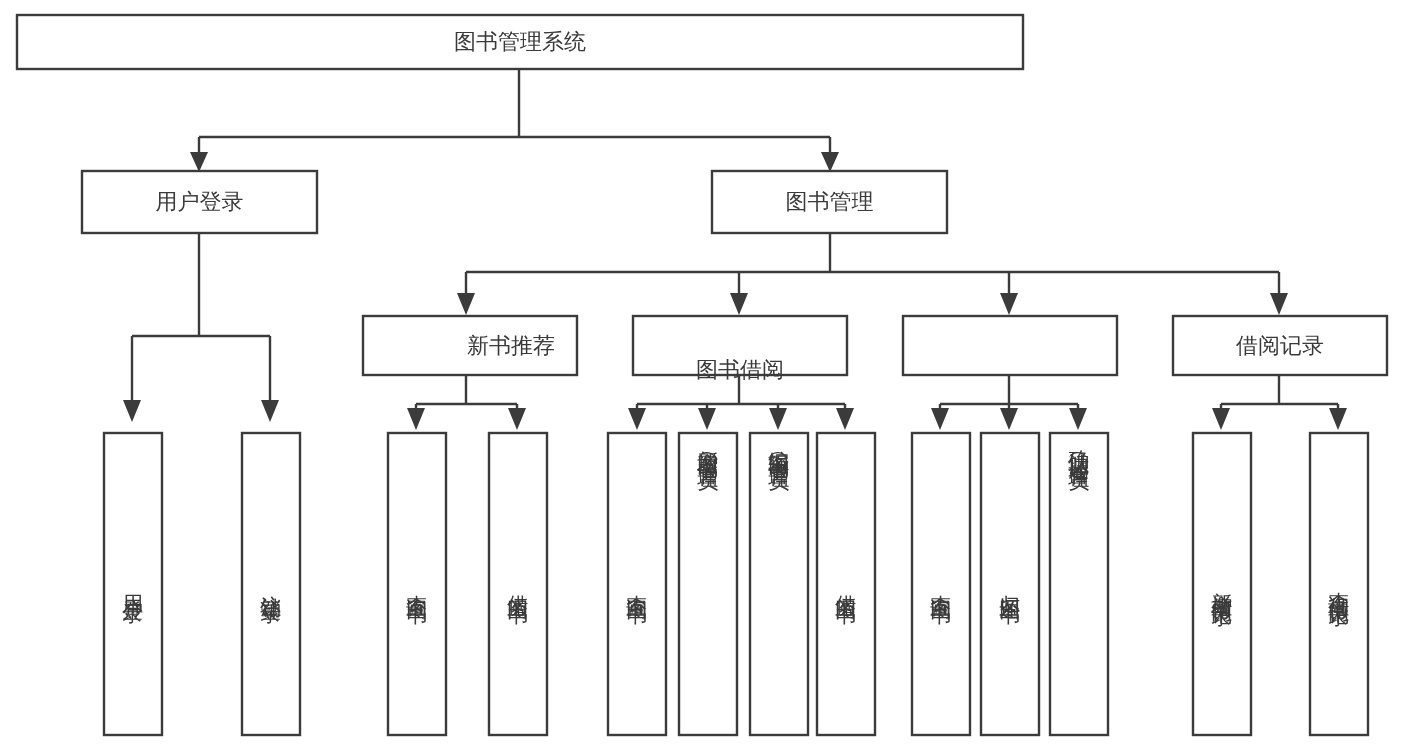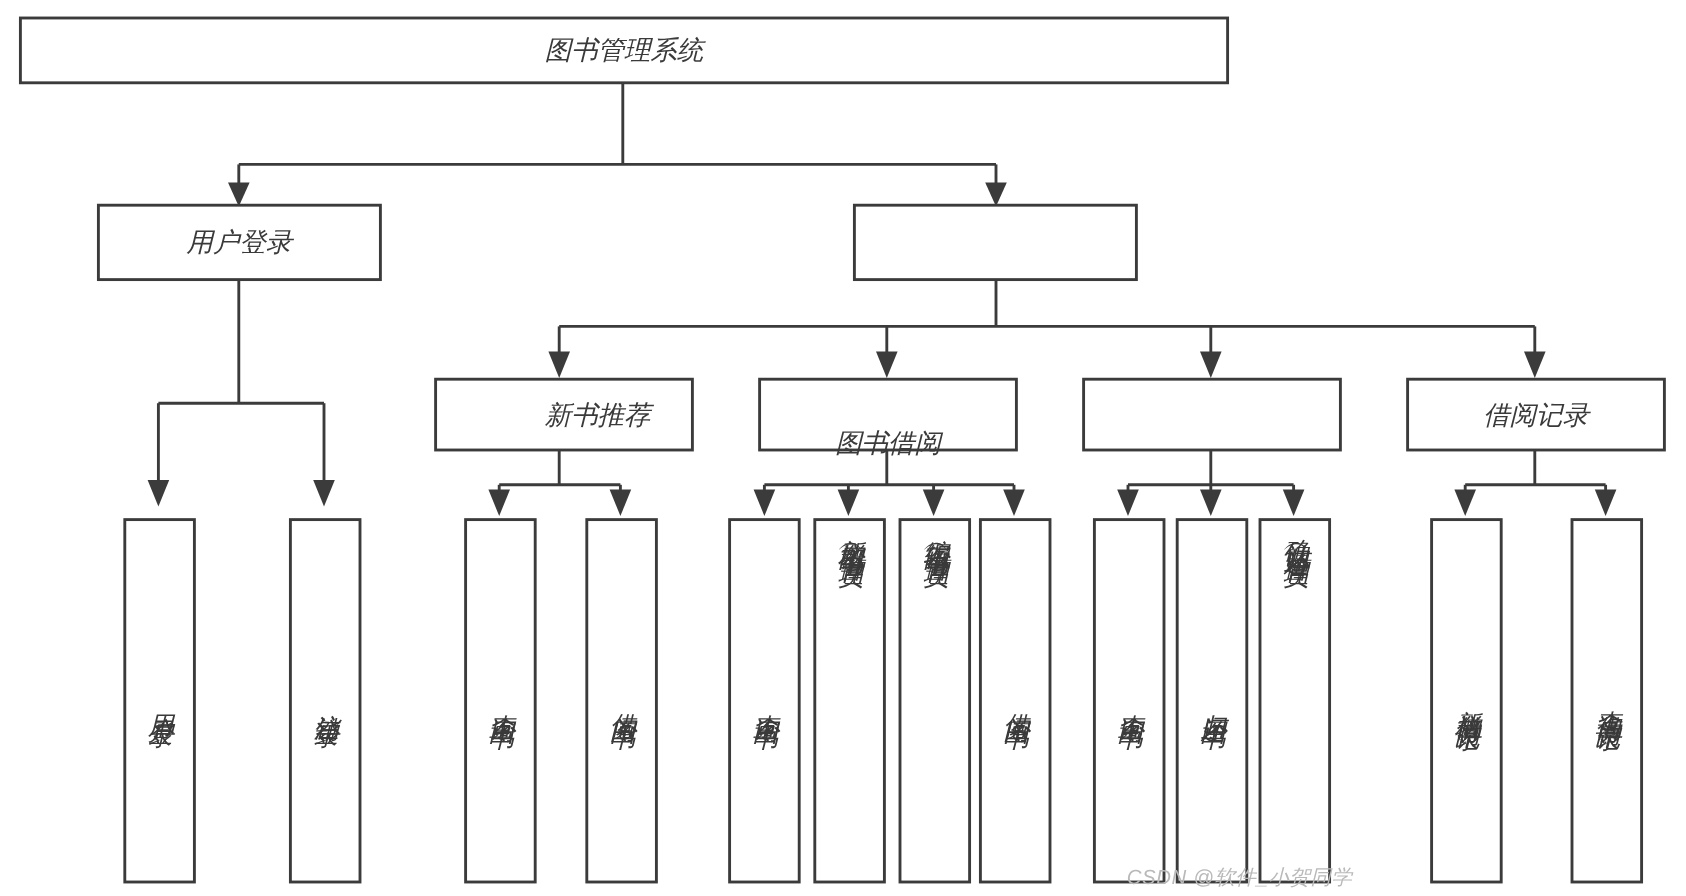--- a/index.html
+++ b/index.html
@@ -12,21 +12,20 @@
     height: 747px;
     font-family: "Liberation Sans", "DejaVu Sans", sans-serif;
     overflow: hidden;
     position: relative;
   }
   #diagram-root {
     position: relative;
     width: 1135px;
     height: 747px;
     background: #ffffff;
-    font-style: italic;
   }
   svg.flow {
     position: absolute;
     left: 0;
     top: 0;
     width: 1405px;
     height: 747px;
   }
   .box-rect {
     fill: #ffffff;
@@ -192,22 +191,25 @@
   </svg>
 
   <div class="hlabel-wrap" style="left:17px; top:15px; width:1006px; height:54px;">
     <span class="hlabel-text">图书管理系统</span>
   </div>
 
   <div class="hlabel-wrap" style="left:82px; top:171px; width:235px; height:62px;">
     <span class="hlabel-text">用户登录</span>
   </div>
 
-
-  <div class="hlabel-wrap" style="left:343px; top:316px; width:214px; height:59px;padding-left:48px;">
+  <div class="hlabel-wrap" style="left:712px; top:171px; width:235px; height:62px;">
+    <span class="hlabel-text">图书管理</span>
+  </div>
+
+  <div class="hlabel-wrap" style="left:356px; top:316px; width:214px; height:59px;padding-left:48px;">
     <span class="hlabel-text">新书推荐</span>
   </div>
 
   <div class="hlabel-wrap" style="left:633px; top:316px; width:214px; height:59px;margin-top:24px;">
     <span class="hlabel-text">图书借阅</span>
   </div>
 
 
   <div class="hlabel-wrap" style="left:1173px; top:316px; width:214px; height:59px;">
     <span class="hlabel-text">借阅记录</span>
@@ -250,15 +252,14 @@
     <span class="vlabel-text">确认归还（管理员）</span>
   </div>
 
   <div class="vlabel-wrap" style="left:1193px; top:433px; width:58px; height:302px;">
     <span class="vlabel-text">新增借阅记录</span>
   </div>
   <div class="vlabel-wrap" style="left:1310px; top:433px; width:58px; height:302px;">
     <span class="vlabel-text">查询借阅记录</span>
   </div>
 
-  <div id="watermark">CSDN @软件_小贺同学</div>
 
 </div>
 
 </body></html>

